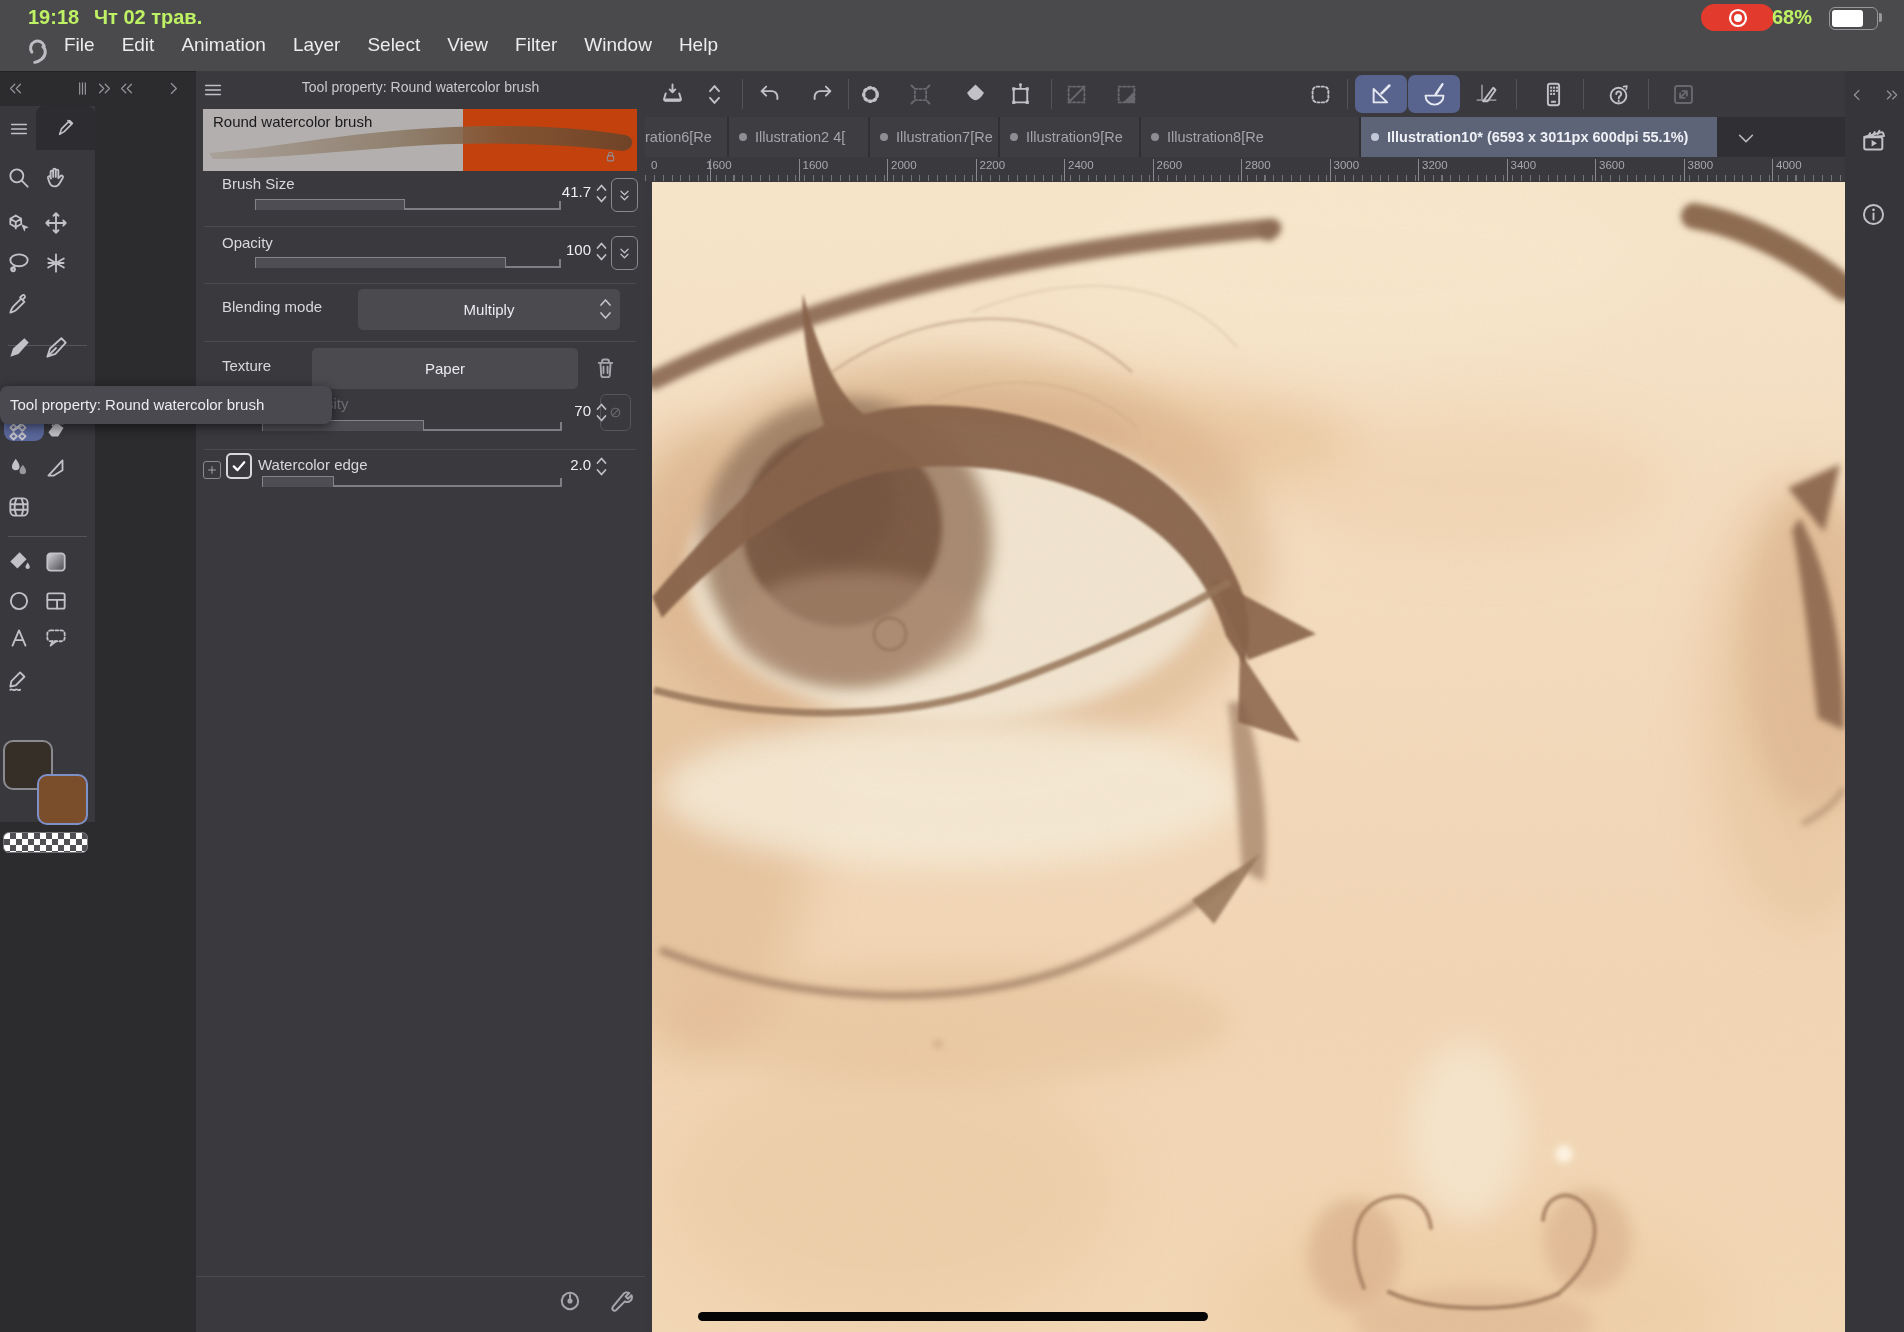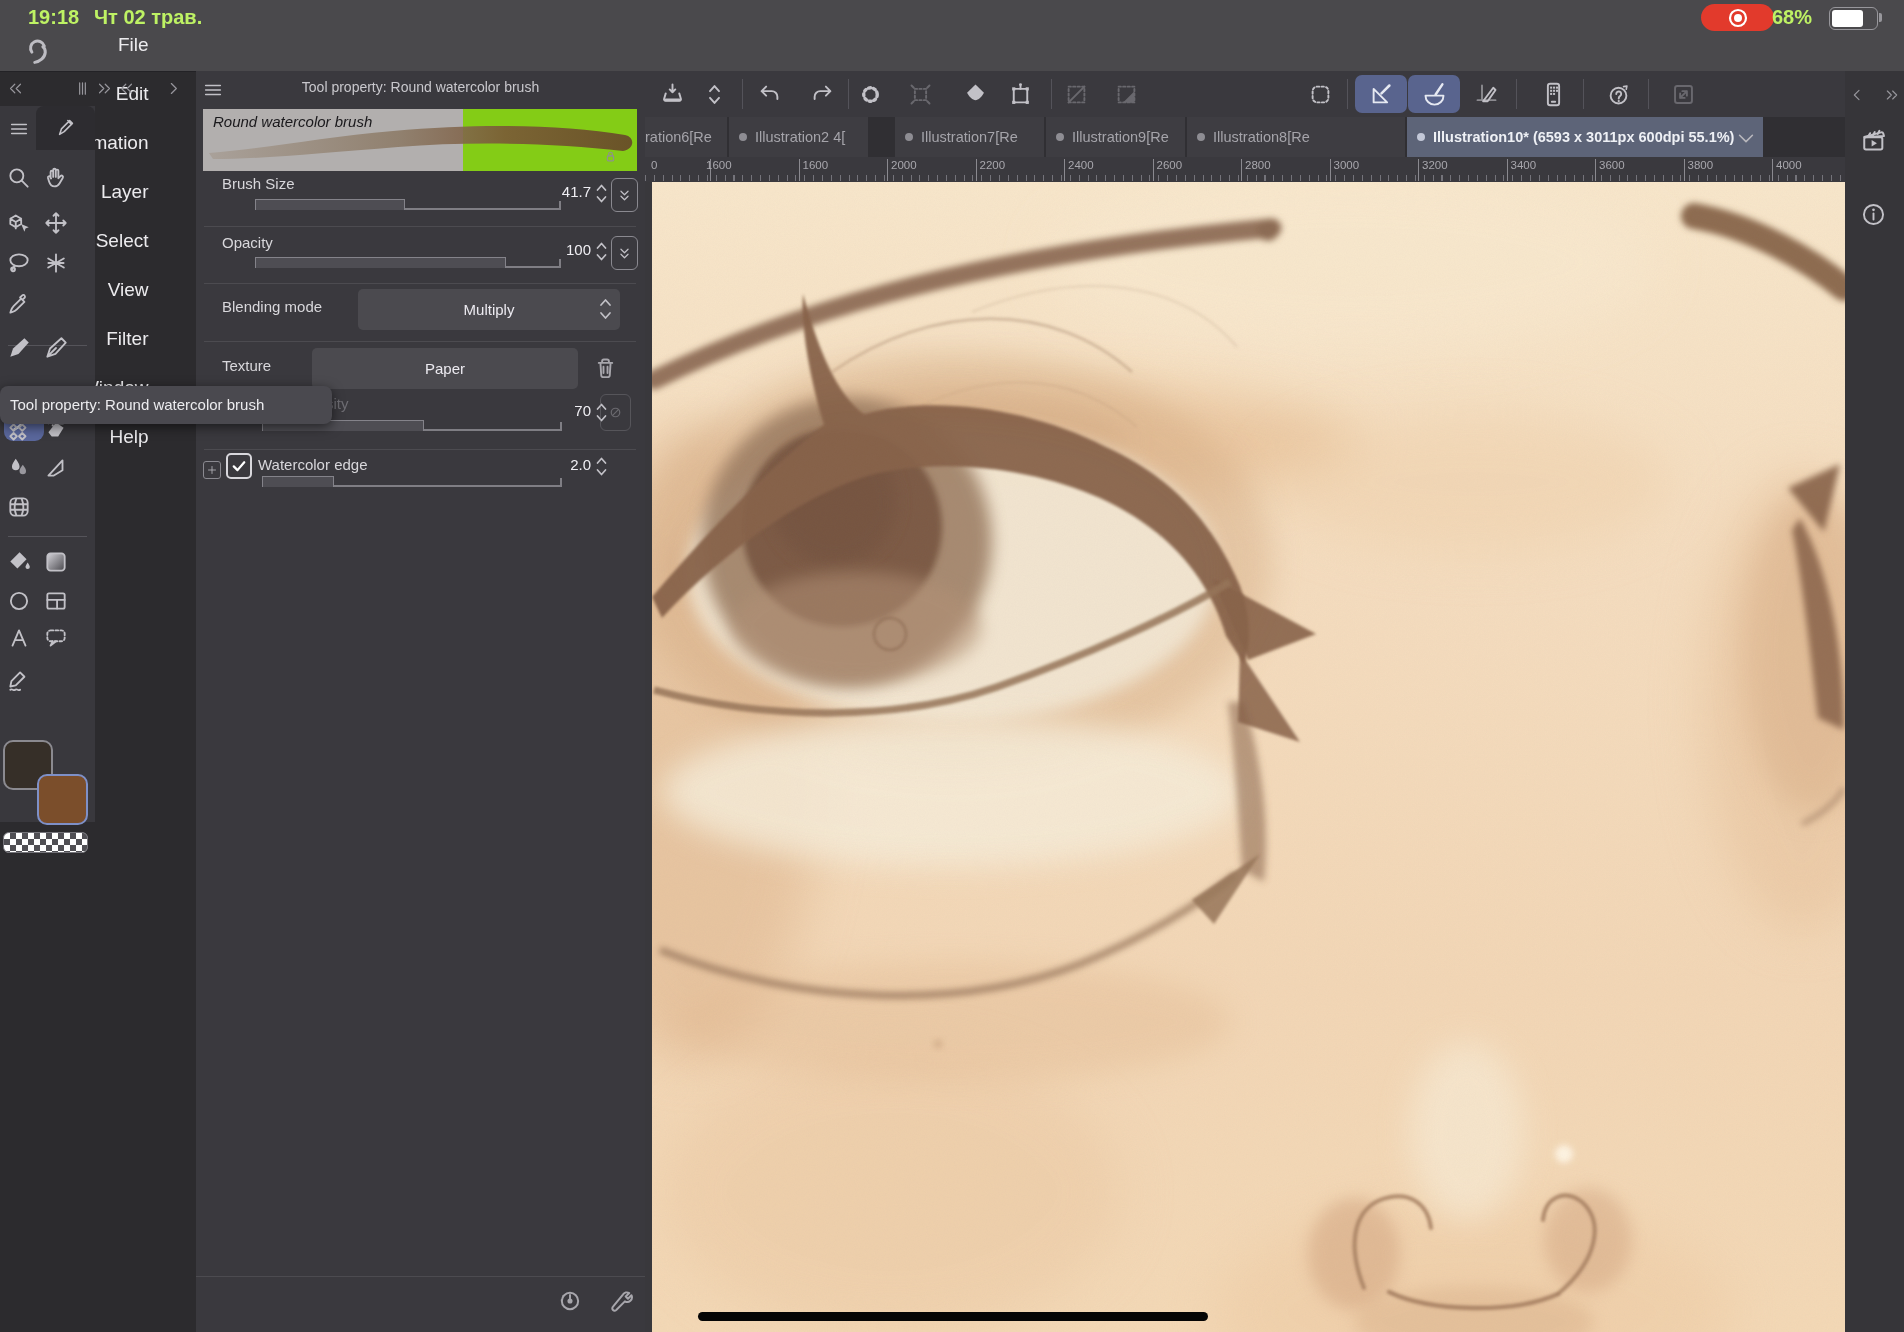--- a/index.html
+++ b/index.html
@@ -3,40 +3,40 @@
 <meta charset="utf-8">
 <style>
   html,body{margin:0;padding:0;background:#1a191c;}
   #app{position:relative;width:1904px;height:1332px;overflow:hidden;
        font-family:"Liberation Sans",sans-serif;background:#2c2b2e;
        -webkit-font-smoothing:antialiased;color:#e8e7ea;}
   
   #statusbar{position:absolute;left:0;top:0;width:1904px;height:34px;background:#4a494c;}
   #menubar{position:absolute;left:0;top:34px;width:1904px;height:37px;background:#4a494c;border-bottom:1px solid #232226;}
   .st-text{position:absolute;top:6px;font-size:20px;font-weight:bold;color:#bef264;}
-  .menu-items{position:absolute;left:64px;top:0;height:37px;display:flex;gap:27px;align-items:flex-end;flex-direction:column;}
+  .menu-items{position:absolute;left:64px;top:0;height:37px;display:flex;gap:27px;align-items:flex-start;}
   .mi{font-size:19px;color:#ecebee;cursor:default;}
   #rec-pill{position:absolute;left:1701px;top:4px;width:73px;height:27px;border-radius:14px;background:#e23a2c;display:flex;align-items:center;justify-content:center;}
   #battery-body{position:absolute;left:1829px;top:7px;width:47px;height:21px;border:1.5px solid #98979c;border-radius:6px;}
   #battery-fill{position:absolute;left:2px;top:2px;bottom:2px;width:66%;background:#fff;border-radius:3px;}
   #battery-nub{position:absolute;left:1879px;top:13px;width:3px;height:9px;background:#98979c;border-radius:0 2px 2px 0;}
   
   #left-strip{position:absolute;left:0;top:71px;width:196px;height:34px;}
   #tool-palette{position:absolute;left:0;top:106px;width:95px;height:716px;background:#39383d;}
   #pencil-tab{position:absolute;left:36px;top:0px;width:59px;height:44px;background:#2d2c30;border-radius:8px 8px 0 0;display:flex;align-items:center;justify-content:center;}
   .pal-div{position:absolute;left:8px;width:79px;height:1px;background:#55545a;}
   .tool{position:absolute;width:28px;height:28px;display:flex;align-items:center;justify-content:center;}
   .tool.sel{width:40px;height:40px;background:#5a679c;border-radius:9px;}
   #dock-col{position:absolute;left:95px;top:71px;width:101px;height:1261px;}
   .dock-ic{position:absolute;left:137px;width:27px;height:27px;}
   #subtool-box{position:absolute;left:112px;top:347px;width:78px;height:54px;background:#413f45;border-radius:9px;display:flex;align-items:center;justify-content:center;}
   
   #panel{position:absolute;left:196px;top:71px;width:449px;height:1261px;background:#3a393e;}
   #panel-title{position:absolute;left:0;top:8px;width:100%;text-align:center;font-size:14px;color:#c9c8cd;}
-  #brush-preview{position:absolute;left:7px;top:38px;width:434px;height:62px;background:#84cc16;overflow:hidden;font-style:italic;}
+  #brush-preview{position:absolute;left:7px;top:38px;width:434px;height:62px;background:#c2410c;overflow:hidden;}
   #brush-preview .lhalf{position:absolute;left:0;top:0;width:260px;height:62px;background:#b2afae;}
   #brush-name{position:absolute;left:10px;top:4px;font-size:15px;color:#1a191c;}
   .prow-label{position:absolute;left:26px;font-size:15px;color:#d8d7db;}
   .val{position:absolute;width:62px;text-align:right;left:333px;font-size:15px;color:#efeef3;}
   .stepper{position:absolute;left:399px;}
   .sqbtn{position:absolute;left:415px;width:25px;height:32px;border:1.5px solid #8a8990;border-radius:6px;display:flex;align-items:center;justify-content:center;background:transparent;}
   .slider{position:absolute;height:12px;}
   .slider .track{position:absolute;left:0;right:0;bottom:0;height:7px;border-bottom:2px solid #7f7e84;border-right:2px solid #7f7e84;}
   .slider .fill{position:absolute;left:0;bottom:0;height:11px;background:#4e4d53;border:1px solid #84838a;border-bottom:none;box-sizing:border-box;}
   .pdiv{position:absolute;left:8px;width:432px;height:1px;background:#4c4b50;}
@@ -576,21 +576,21 @@
   </div>
 
   <div id="tabbar">
       <div class="tab" style="width: 82px;">
         <span class="tlabel">ration6[Re</span>
       </div>
       <div class="tab" style="width: 139px;">
         <span class="dot"></span>
         <span class="tlabel">Illustration2 4[</span>
       </div>
-      <div class="tab" style="width: 149px; margin-left: 25px;">
+      <div class="tab" style="width: 128px;">
         <span class="dot"></span>
         <span class="tlabel">Illustration7[Re</span>
       </div>
       <div class="tab" style="width: 139px;">
         <span class="dot"></span>
         <span class="tlabel">Illustration9[Re</span>
       </div>
       <div class="tab" style="width: 218px;">
         <span class="dot"></span>
         <span class="tlabel">Illustration8[Re</span>

